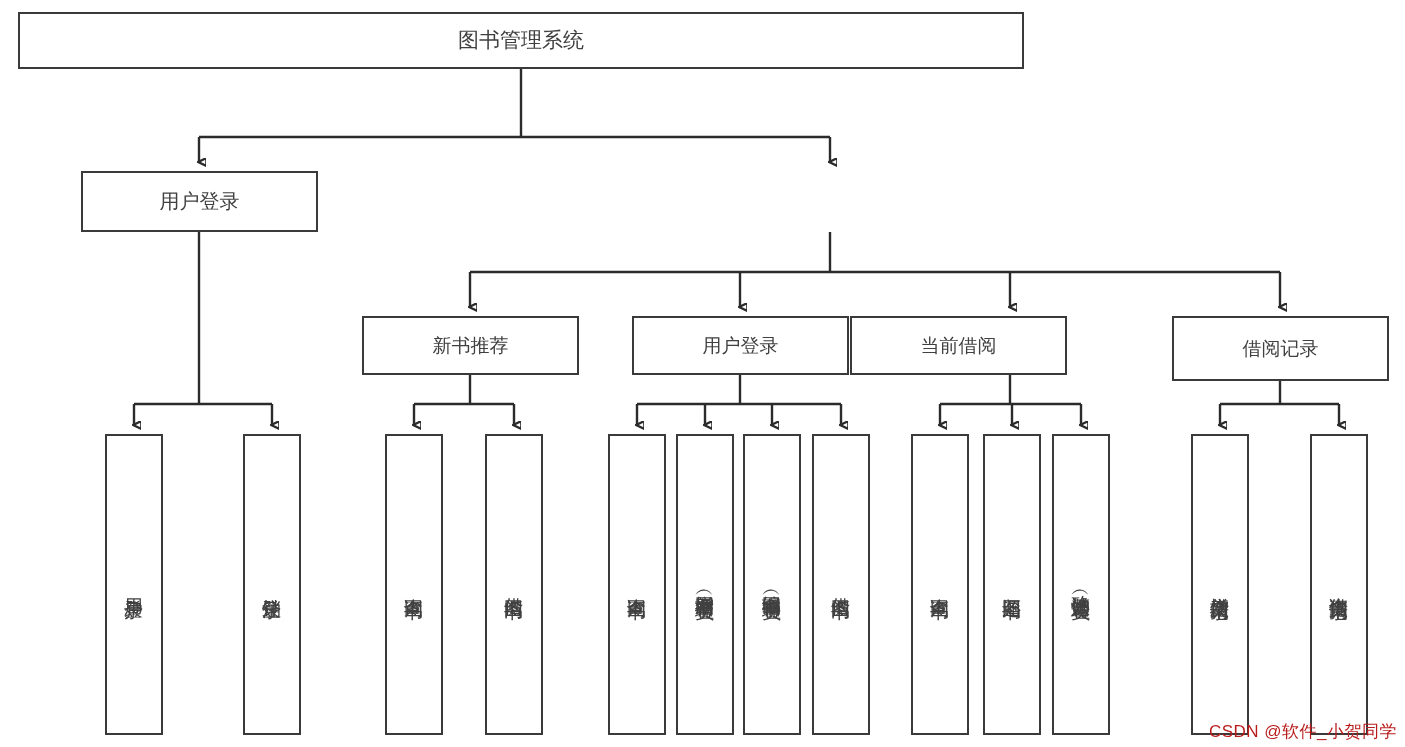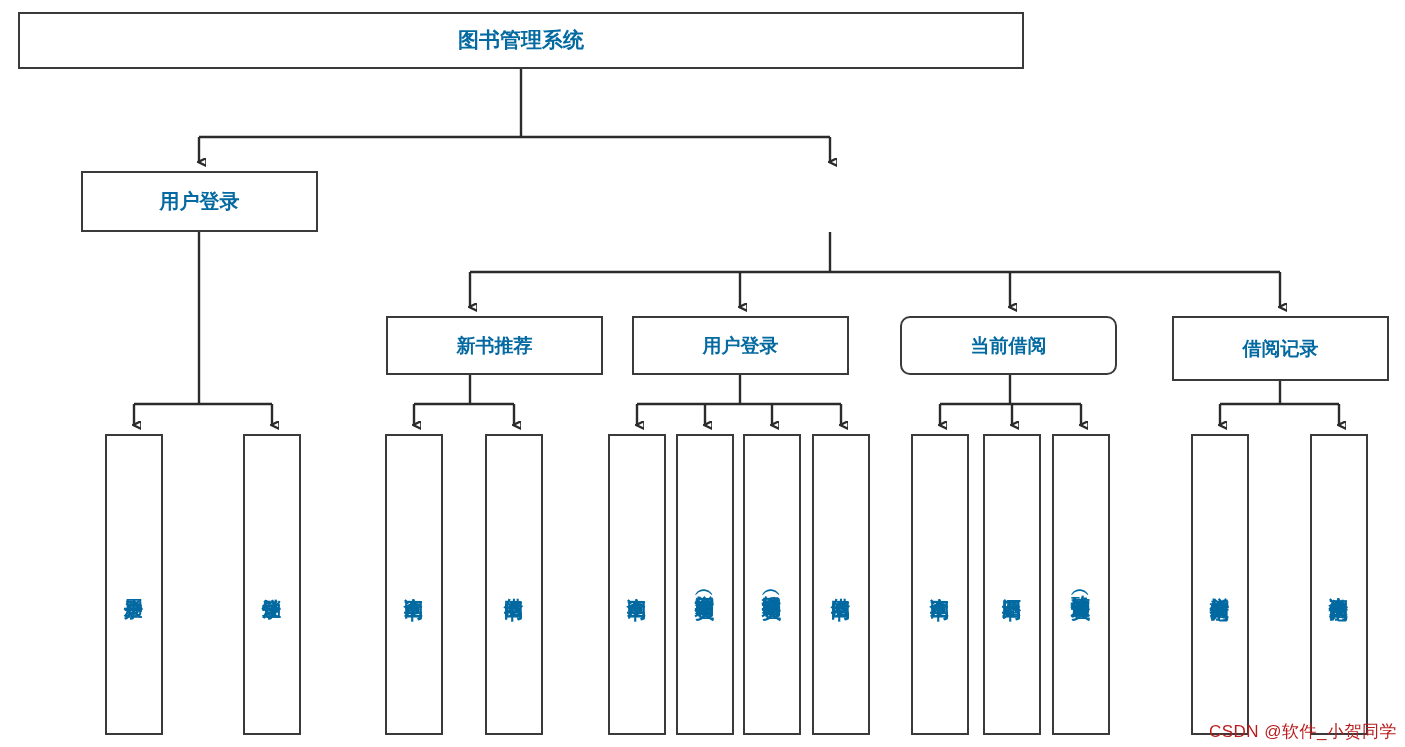--- a/index.html
+++ b/index.html
@@ -19,22 +19,21 @@
   }
   
   .node {
     position: absolute;
     box-sizing: border-box;
     border: 2px solid #3a3a3a;
     background: #ffffff;
     display: flex;
     align-items: center;
     justify-content: center;
-    color: #0369a1;
-    font-weight: bold;
+    color: #404040;
   }
   .node.root {
     font-size: 21px;
   }
   .node.lvl2 {
     font-size: 20px;
   }
   .node.lvl3 {
     font-size: 19px;
   }
@@ -134,27 +133,27 @@
   </svg>
 
   <div class="node root" style="left:18px; top:12px; width:1006px; height:57px;">
     <span class="label">图书管理系统</span>
   </div>
 
   <div class="node lvl2" style="left:81px; top:171px; width:237px; height:61px;">
     <span class="label">用户登录</span>
   </div>
 
-  <div class="node lvl3" style="left:362px; top:316px; width:217px; height:59px;margin-left:24px;">
+  <div class="node lvl3" style="left:362px; top:316px; width:217px; height:59px;">
     <span class="label">新书推荐</span>
   </div>
   <div class="node lvl3" style="left:632px; top:316px; width:217px; height:59px;">
     <span class="label">用户登录</span>
   </div>
-  <div class="node lvl3" style="left:900px; top:316px; width:217px; height:59px;border-radius:10px;">
+  <div class="node lvl3" style="left:850px; top:316px; width:217px; height:59px;">
     <span class="label">当前借阅</span>
   </div>
   <div class="node lvl3" style="left:1172px; top:316px; width:217px; height:65px;">
     <span class="label">借阅记录</span>
   </div>
 
   <div class="node leaf" style="left:105px; top:434px; width:58px; height:301px;">
     <span class="label">用户登录</span>
   </div>
   <div class="node leaf" style="left:243px; top:434px; width:58px; height:301px;">

